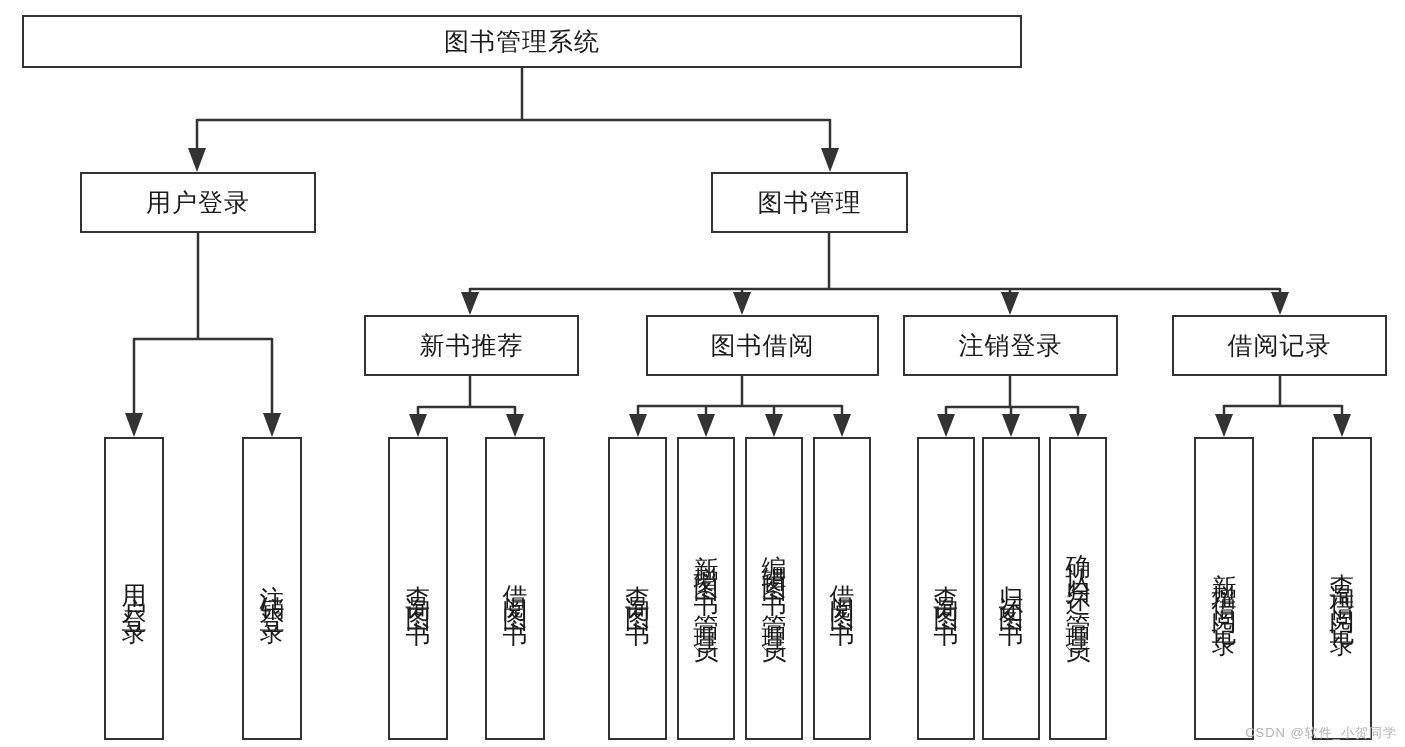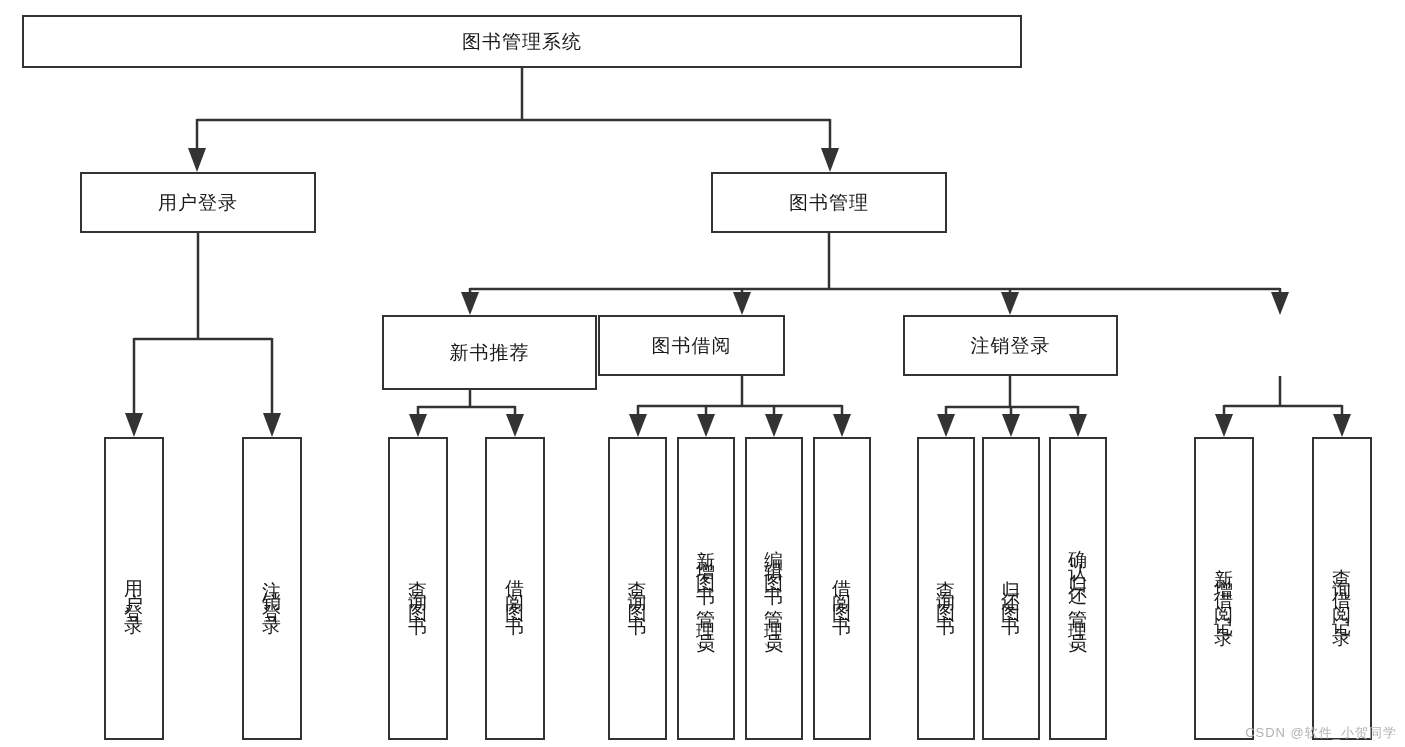--- a/index.html
+++ b/index.html
@@ -6,21 +6,21 @@
   .canvas{
     position:relative;width:1405px;height:747px;background:#ffffff;overflow:hidden;
     font-family:"Liberation Sans","DejaVu Sans",sans-serif;color:#1a1a1a;
   }
   .connectors{position:absolute;left:0;top:0;}
   .box{
     position:absolute;box-sizing:border-box;background:#ffffff;
     border:2.5px solid #333333;display:flex;align-items:center;justify-content:center;
     z-index:2;
   }
-  .box .lbl{font-size:19px;line-height:1;letter-spacing:1px;white-space:nowrap;}
+  .box .lbl{font-size:25px;line-height:1;letter-spacing:1px;white-space:nowrap;}
   .box.v .lbl{
     writing-mode:vertical-lr;text-orientation:mixed;
     letter-spacing:12px;white-space:pre;
   }
   .watermark{
     position:absolute;right:8px;bottom:5px;z-index:5;
     font-size:13px;color:#b3b3b3;letter-spacing:1px;white-space:nowrap;
   }
 </style>
 </head>
@@ -92,32 +92,35 @@
     </g>
   </svg>
 
   <div class="box h" style="left:22px;top:15px;width:1000px;height:53px">
     <span class="lbl">图书管理系统</span>
   </div>
 
   <div class="box h" style="left:80px;top:172px;width:236px;height:61px">
     <span class="lbl">用户登录</span>
   </div>
-  <div class="box h" style="left:711px;top:172px;width:236px;height:61px">
+  <div class="box h" style="left:711px;top:172px;width:197px;height:61px">
     <span class="lbl">图书管理</span>
   </div>
 
-  <div class="box h" style="left:382px;top:315px;width:215px;height:75px">
+  <div class="box h" style="left:364px;top:315px;width:215px;height:61px">
     <span class="lbl">新书推荐</span>
   </div>
-  <div class="box h" style="left:598px;top:315px;width:187px;height:61px">
+  <div class="box h" style="left:646px;top:315px;width:233px;height:61px">
     <span class="lbl">图书借阅</span>
   </div>
   <div class="box h" style="left:903px;top:315px;width:215px;height:61px">
     <span class="lbl">注销登录</span>
+  </div>
+  <div class="box h" style="left:1172px;top:315px;width:215px;height:61px">
+    <span class="lbl">借阅记录</span>
   </div>
 
   <div class="box v" style="left:104px;top:437px;width:60px;height:303px">
     <span class="lbl">用户登录</span>
   </div>
   <div class="box v" style="left:242px;top:437px;width:60px;height:303px">
     <span class="lbl">注销登录</span>
   </div>
 
   <div class="box v" style="left:388px;top:437px;width:60px;height:303px">

